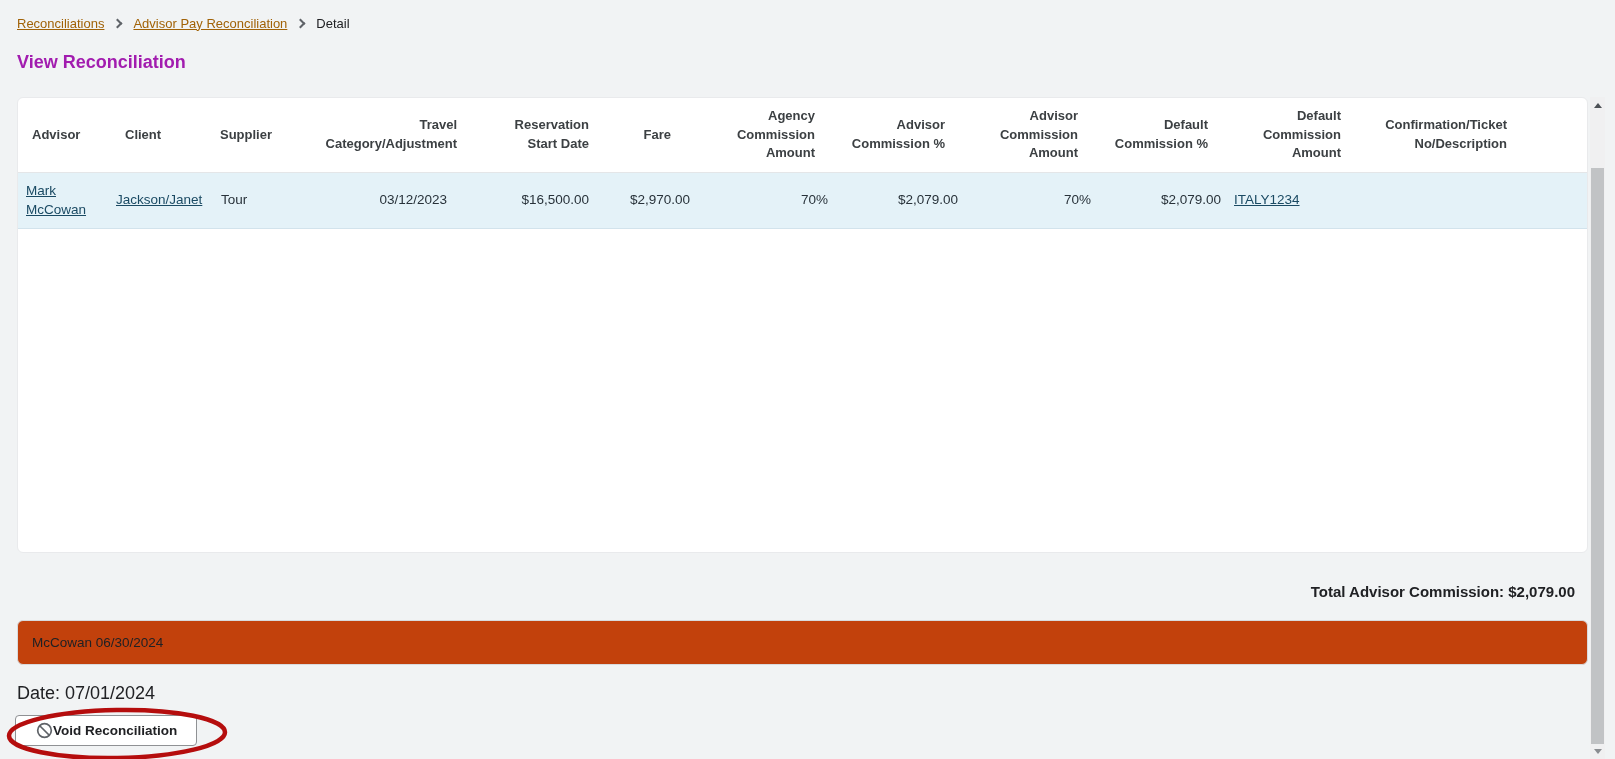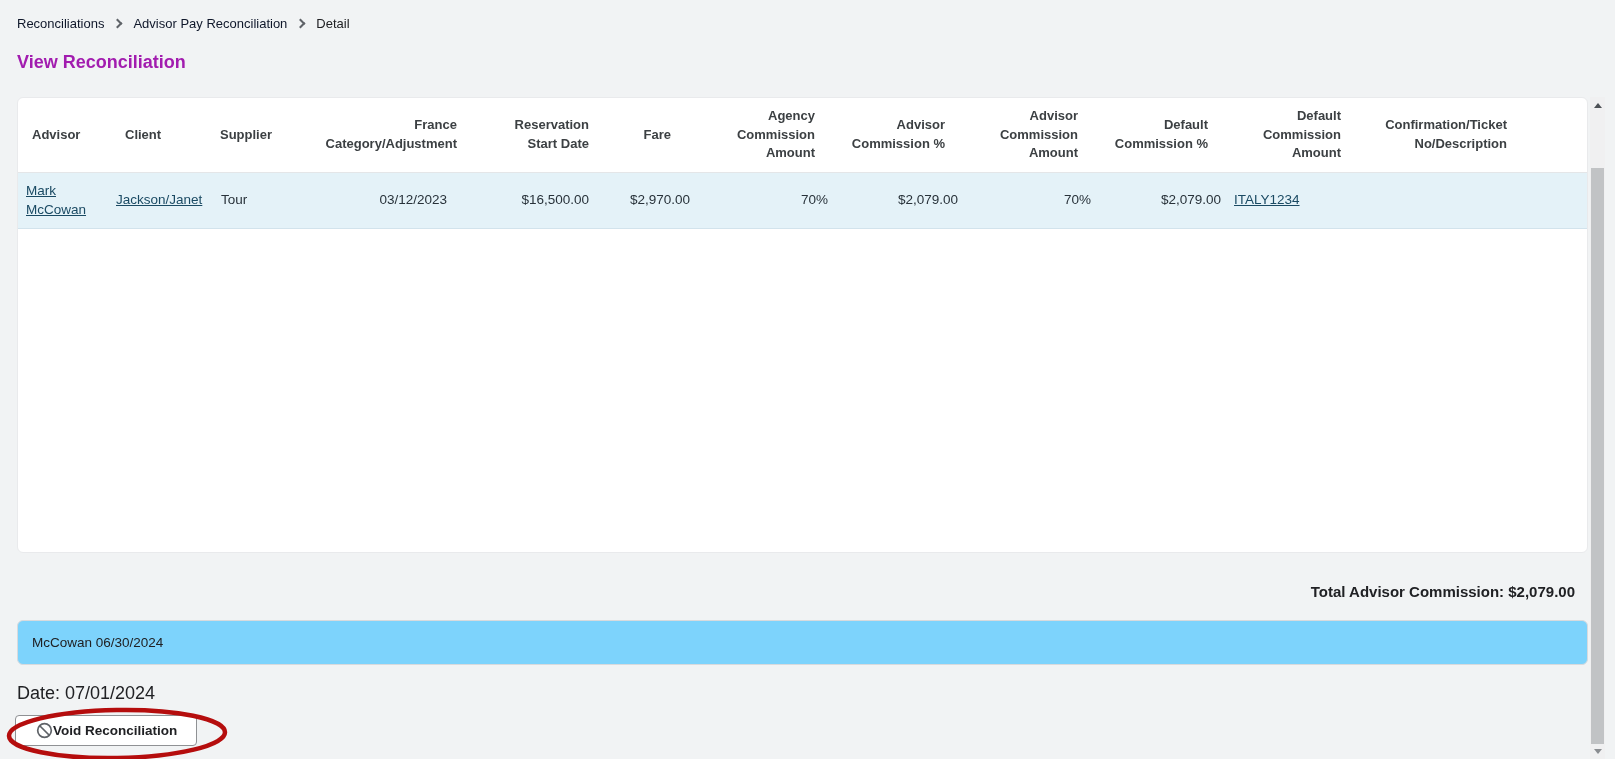--- a/index.html
+++ b/index.html
@@ -12,21 +12,21 @@
   }
   .page { position: relative; width: 1615px; height: 759px; }
 
   
   .breadcrumb {
     display: flex; align-items: center;
     padding: 14px 0 0 17px;
     font-size: 13px; color: #3c4043;
     height: 32px;
   }
-  .crumb.link { color: #0f172a; cursor: pointer; }
+  .crumb.link { color: #a16207; text-decoration: underline; cursor: pointer; }
   .crumb.current { color: #202124; text-decoration: none; }
   .chev {
     display: inline-block; width: 7px; height: 7px;
     border-right: 2px solid #5f6368; border-top: 2px solid #5f6368;
     transform: rotate(45deg);
     margin: 0 12px 0 10px;
   }
 
   
   .title {
@@ -80,21 +80,21 @@
     width: 1571px; margin: 30px 0 0 17px;
     text-align: right; padding-right: 13px;
     font-size: 15px; font-weight: 700; color: #202124;
     height: 18px; line-height: 18px;
   }
 
   
   .sigbox {
     margin: 19px 0 0 17px;
     width: 1571px; height: 45px;
-    background: #7dd3fc;
+    background: #c2410c;
     border: 1px solid #d8dadd;
     border-radius: 6px;
     display: flex; align-items: center;
     padding: 0 14px;
     font-size: 13.5px; color: #202124;
   }
 
   
   .dateline {
     margin: 20px 0 0 17px;
@@ -164,21 +164,21 @@
     <span class="crumb current">Detail</span>
   </nav>
 
   <h1 class="title">View Reconciliation</h1>
 
   <section class="card">
     <div class="trow thead">
       <div class="th hl">Advisor</div>
       <div class="th hl">Client</div>
       <div class="th hl">Supplier</div>
-      <div class="th hr2">France
+      <div class="th hr2">Travel
 Category/Adjustment</div>
       <div class="th hr12">Reservation
 Start Date</div>
       <div class="th hr31">Fare</div>
       <div class="th hr25">Agency
 Commission
 Amount</div>
       <div class="th hr25">Advisor
 Commission %</div>
       <div class="th hr25">Advisor

